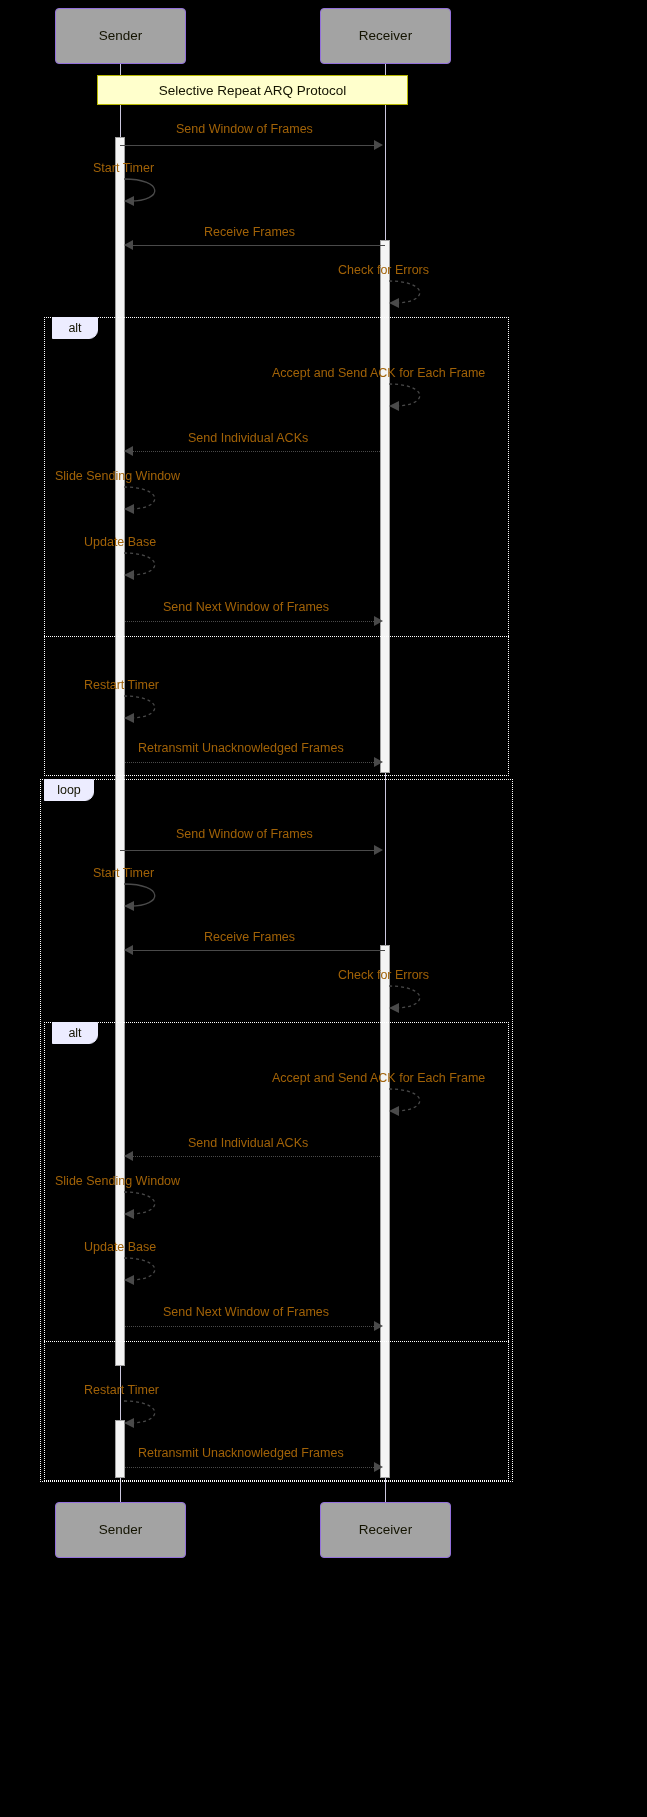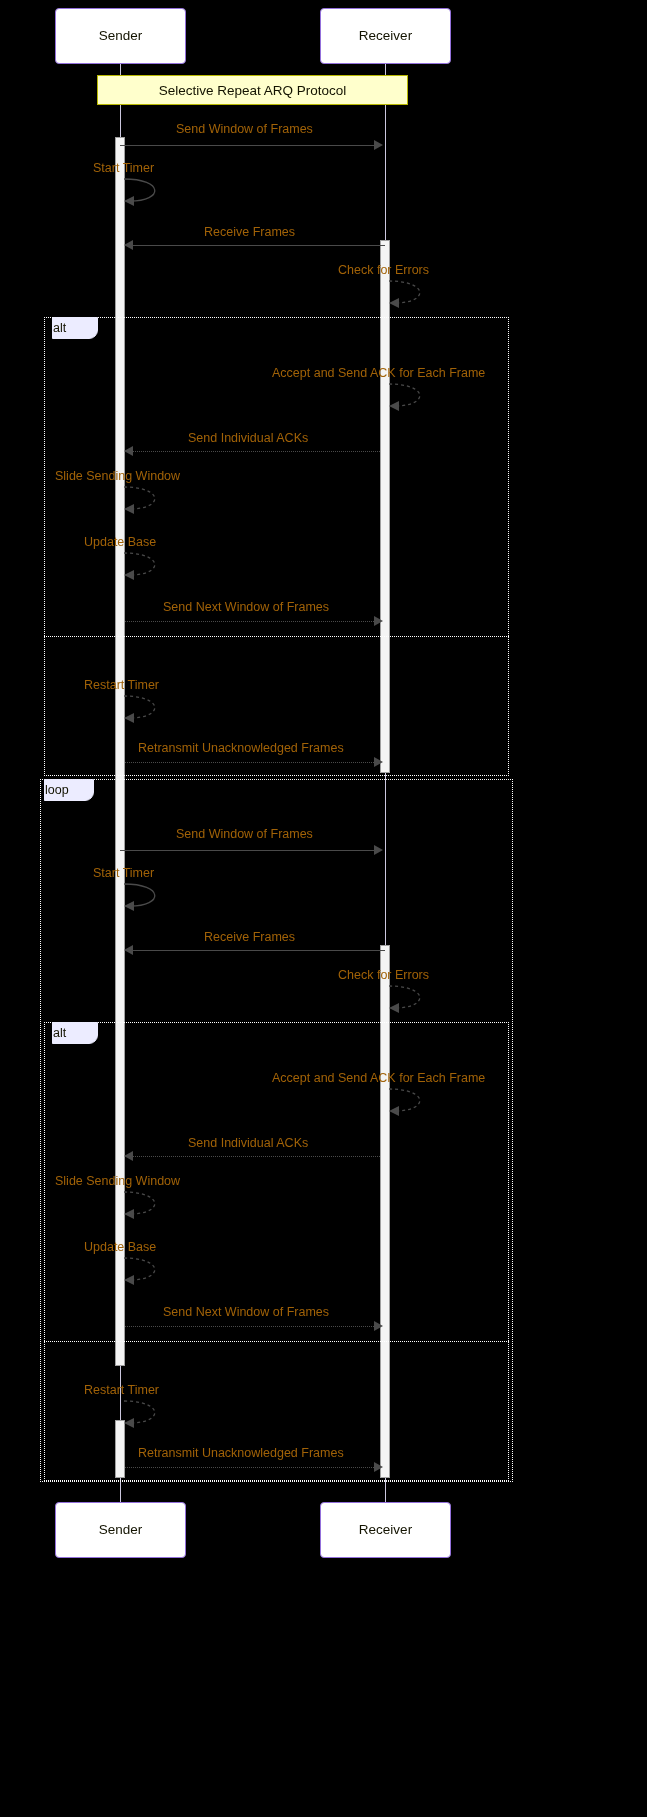--- a/index.html
+++ b/index.html
@@ -1,30 +1,30 @@
 <!DOCTYPE html>
 <html><head>
 <meta charset="utf-8">
 <style>
   html,body{margin:0;padding:0;background:#000;}
   body{width:647px;height:1817px;position:relative;overflow:hidden;
        font-family:"Liberation Sans","DejaVu Sans",sans-serif;}
   #diagram{position:absolute;left:0;top:0;width:647px;height:1817px;}
-  .node-box{position:absolute;background:#ffffff;border:1px solid #9370DB;border-radius:4px;
+  .node-box{position:absolute;background:#a3a3a3;border:1px solid #9370DB;border-radius:4px;
             box-sizing:border-box;display:flex;align-items:center;justify-content:center;}
   .node-label{font-size:13.5px;color:#131300;line-height:1;}
   .lifeline{position:absolute;width:1.5px;background:#CBC7DE;}
   .activation{position:absolute;background:#F4F4F4;border:1px solid #A0A0A0;box-sizing:border-box;}
   .title-banner{position:absolute;background:#FFFFCC;border:1px solid #B8B800;box-sizing:border-box;
                 display:flex;align-items:center;justify-content:center;}
   .title-banner .t{font-size:13.5px;color:#131300;}
   .frame{position:absolute;border:1.6px dotted #FFFFFF;box-sizing:border-box;}
   .frame-divider{position:absolute;border-top:1.6px dotted #FFFFFF;}
   .frame-label{position:absolute;background:#ECECFF;border:1px solid #ECECFF;
-               display:flex;align-items:center;
+               display:flex;align-items:center;justify-content:center;
                border-bottom-right-radius:9px;}
   .frame-label .t{font-size:12.5px;color:#131300;}
   .msg-line{position:absolute;height:0;border-top:1.3px solid #4A4A4A;}
   .msg-line.dotted{border-top:1.4px dotted #4A4A4A;}
   .msg-text{position:absolute;font-size:12.5px;color:#a16207;white-space:nowrap;}
   .arrow-r,.arrow-l{position:absolute;width:0;height:0;}
   .arrow-r{border-top:5px solid transparent;border-bottom:5px solid transparent;border-left:9px solid #4A4A4A;}
   .arrow-l{border-top:5px solid transparent;border-bottom:5px solid transparent;border-right:9px solid #4A4A4A;}
   .selfloop{position:absolute;}
   .selfloop svg{display:block;overflow:visible;}

